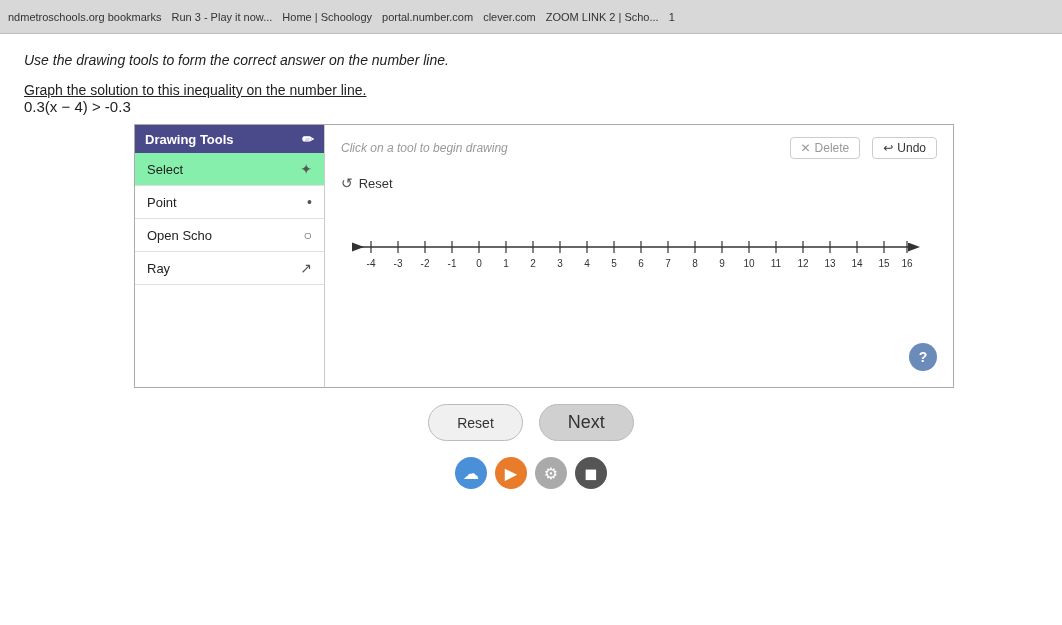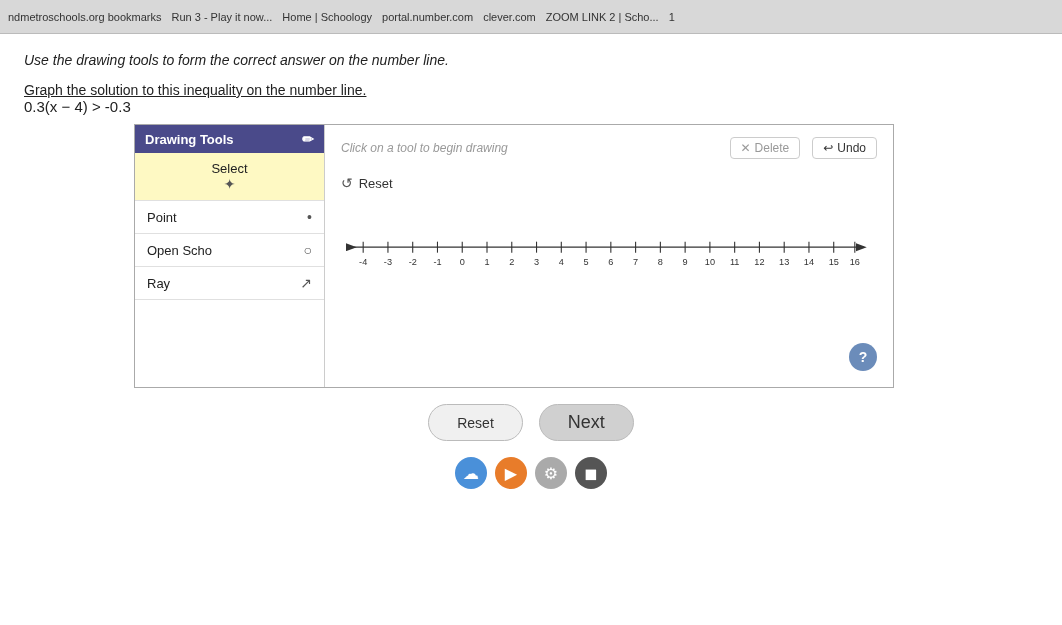--- a/index.html
+++ b/index.html
@@ -50,21 +50,21 @@
       font-size: 15px;
       color: #222;
       margin-bottom: 9px;
     }
 
     
     .drawing-area {
       display: flex;
       flex-direction: column;
       margin-left: 110px;
-      width: 760px;
+      width: 820px;
     }
 
     .drawing-container {
       display: flex;
       border: 1px solid #aaa;
       background: white;
     }
 
     
     .tools-panel {
@@ -94,22 +94,21 @@
       align-items: center;
       justify-content: space-between;
       padding: 8px 12px;
       font-size: 13px;
       color: #222;
       border-bottom: 1px solid #e0e0e0;
       cursor: pointer;
     }
 
     .tool-item.selected {
-      background: #fef9c3;
-      flex-direction: column;
+      background: #86efac;
     }
 
     .tool-icon {
       font-size: 14px;
       color: #555;
     }
 
     
     .canvas-panel {
       flex: 1;

